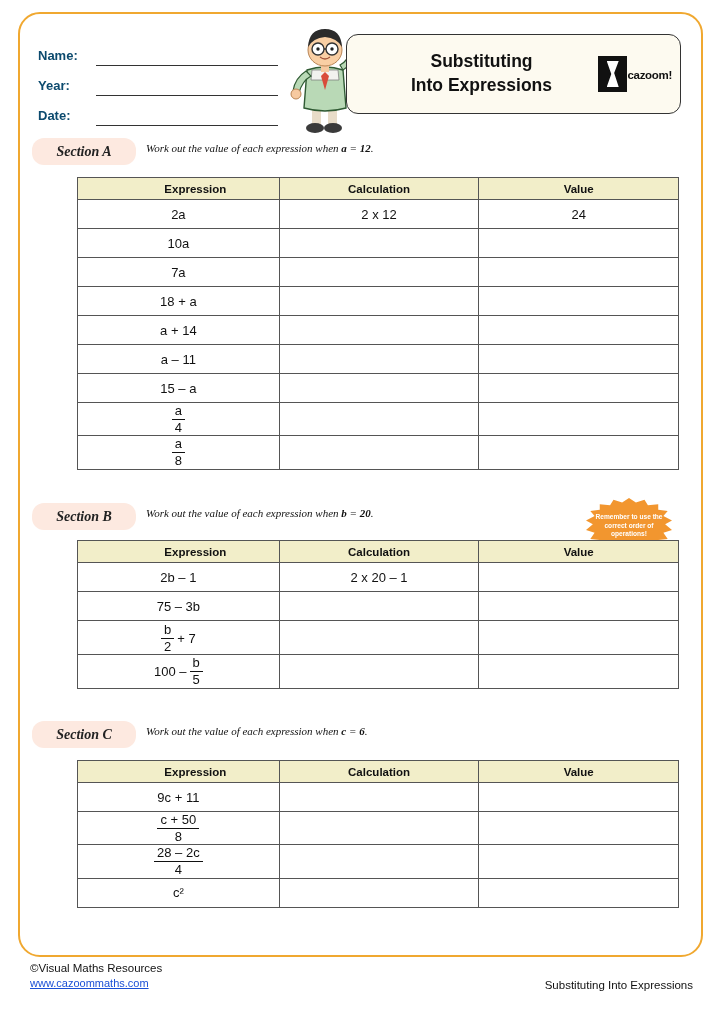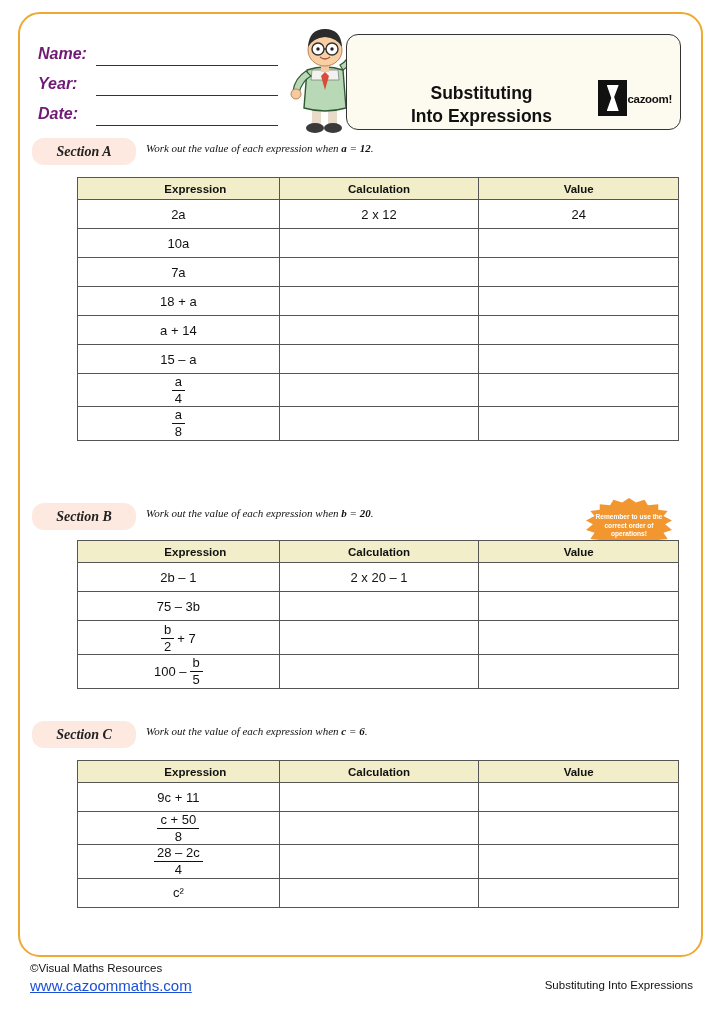--- a/index.html
+++ b/index.html
@@ -34,49 +34,48 @@
     position: absolute;
     left: 20px; top: 18px;
     width: 240px;
   }
   .name-row {
     display: flex;
     align-items: flex-end;
     height: 30px;
   }
   .name-label {
-    font-size: 16px;
-    font-weight: bold;
-    color: #701a75;
+    font-size: 13px;
+    font-weight: bold;
+    color: #0c4a6e;
     width: 56px;
     padding-bottom: 3px;
-    font-style: italic;
   }
   .name-line {
     flex: 1;
     border-bottom: 1.3px solid #333;
     height: 17px;
     margin-left: 2px;
   }
   
   .mascot {
     position: absolute;
     left: 264px; top: 2px;
     width: 86px; height: 120px;
   }
   
   .title-box {
     position: absolute;
     left: 328px; top: 16px;
-    width: 335px; height: 96px;
+    width: 335px; height: 80px;
     border: 1.6px solid #333;
     border-radius: 12px;
     background: #fdfaf0;
     display: flex;
-    align-items: flex-end;
+    align-items: center;
   }
   .title-text {
     flex: 1;
     text-align: center;
     font-size: 17.5px;
     font-weight: bold;
     line-height: 1.35;
     color: #111;
     padding-left: 18px;
   }
@@ -238,21 +237,21 @@
     position: absolute;
     left: 12px; top: 0;
     font-size: 11.5px;
     color: #111;
   }
   .footer-left a {
     display: block;
     color: #1a4fd6;
     text-decoration: underline;
     margin-top: 3px;
-    font-size: 15px;
+    font-size: 11px;
   }
   .footer-right {
     position: absolute;
     right: 10px; top: 17px;
     font-size: 11.5px;
     color: #111;
   }
 </style>
 </head>
 <body>
@@ -365,20 +364,25 @@
         <td>18 + a</td>
         <td></td>
         <td></td>
       </tr>
       <tr>
         <td>a + 14</td>
         <td></td>
         <td></td>
       </tr>
       <tr>
+        <td>a – 11</td>
+        <td></td>
+        <td></td>
+      </tr>
+      <tr>
         <td>15 – a</td>
         <td></td>
         <td></td>
       </tr>
       <tr>
         <td class="tall">
           <span class="frac">
             <span class="num">a</span>
             <span class="den">4</span>
           </span>

